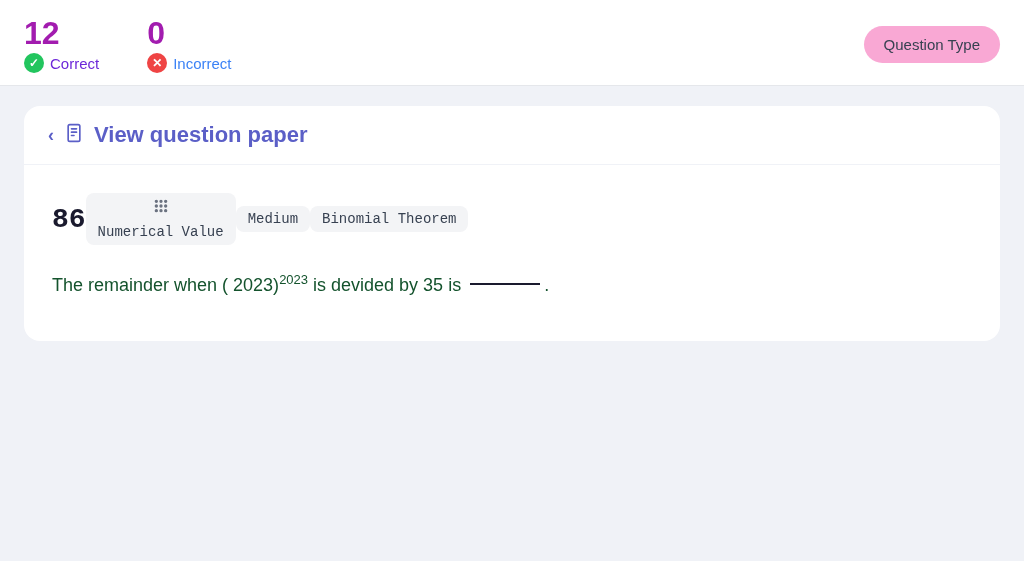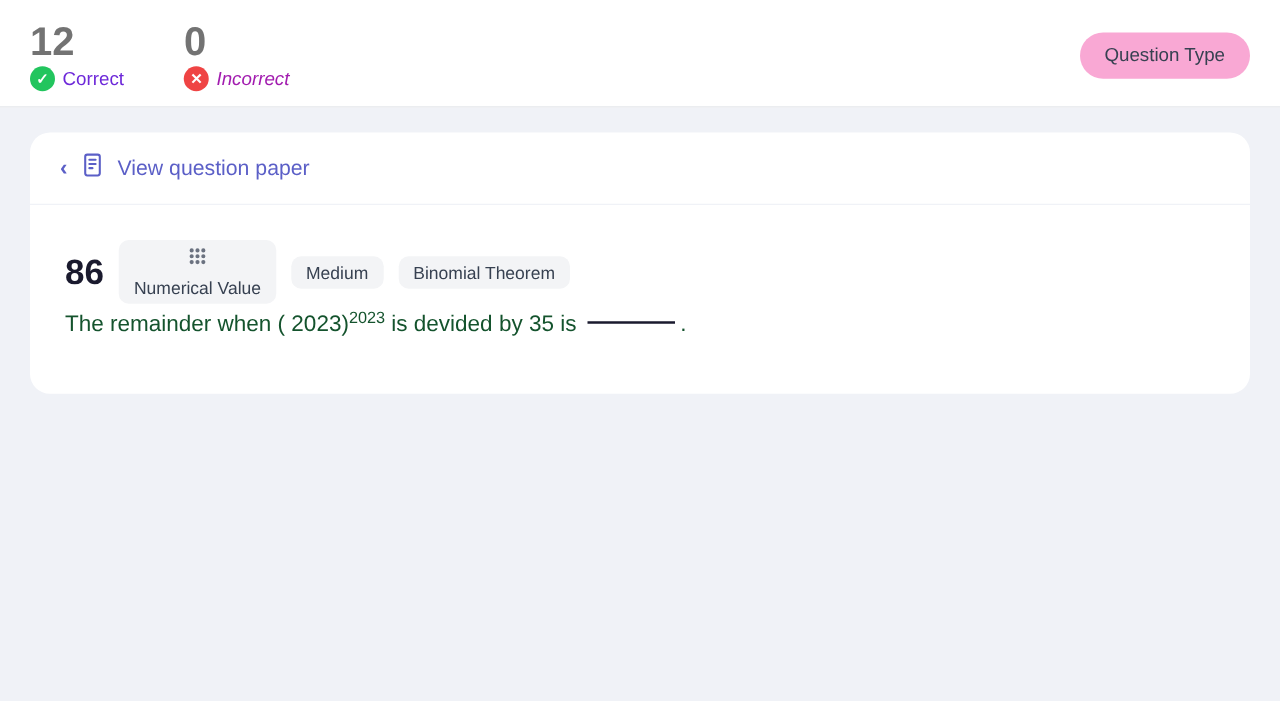--- a/index.html
+++ b/index.html
@@ -21,21 +21,21 @@
 
     .stat-group {
       display: flex;
       flex-direction: column;
       align-items: flex-start;
     }
 
     .stat-number {
       font-size: 32px;
       font-weight: 600;
-      color: #737373;
+      color: #a21caf;
       line-height: 1.1;
     }
 
     .stat-label {
       display: flex;
       align-items: center;
       gap: 6px;
       font-size: 15px;
       margin-top: 2px;
     }
@@ -72,21 +72,21 @@
       background: #6b7280;
       border-radius: 50%;
       display: inline-flex;
       align-items: center;
       justify-content: center;
       color: white;
       font-size: 12px;
     }
 
     .label-correct { color: #6d28d9; font-weight: 500; }
-    .label-incorrect { color: #a21caf; font-weight: 500; font-style: italic; }
+    .label-incorrect { color: #3b82f6; font-weight: 500; }
     .label-not-answered { color: #6b7280; font-weight: 500; }
 
     .question-type-btn {
       margin-left: auto;
       background: #f9a8d4;
       border: none;
       border-radius: 20px;
       padding: 10px 20px;
       font-size: 15px;
       color: #374151;
@@ -120,33 +120,34 @@
       font-weight: bold;
     }
 
     .paper-icon {
       color: #5b5fc7;
       font-size: 18px;
     }
 
     .view-question-paper-text {
       color: #5b5fc7;
-      font-size: 17px;
-      font-weight: 400;
+      font-size: 22px;
+      font-weight: 700;
     }
 
     .question-container {
       padding: 28px 28px 40px 28px;
     }
 
     .question-header {
       display: flex;
       align-items: center;
-      gap: 12px;
+      margin-bottom: 24px;
       flex-wrap: wrap;
+      font-family: Liberation Mono, monospace;
     }
 
     .question-number {
       font-size: 28px;
       font-weight: 800;
       color: #1a1a2e;
     }
 
     .tag {
       display: inline-flex;

